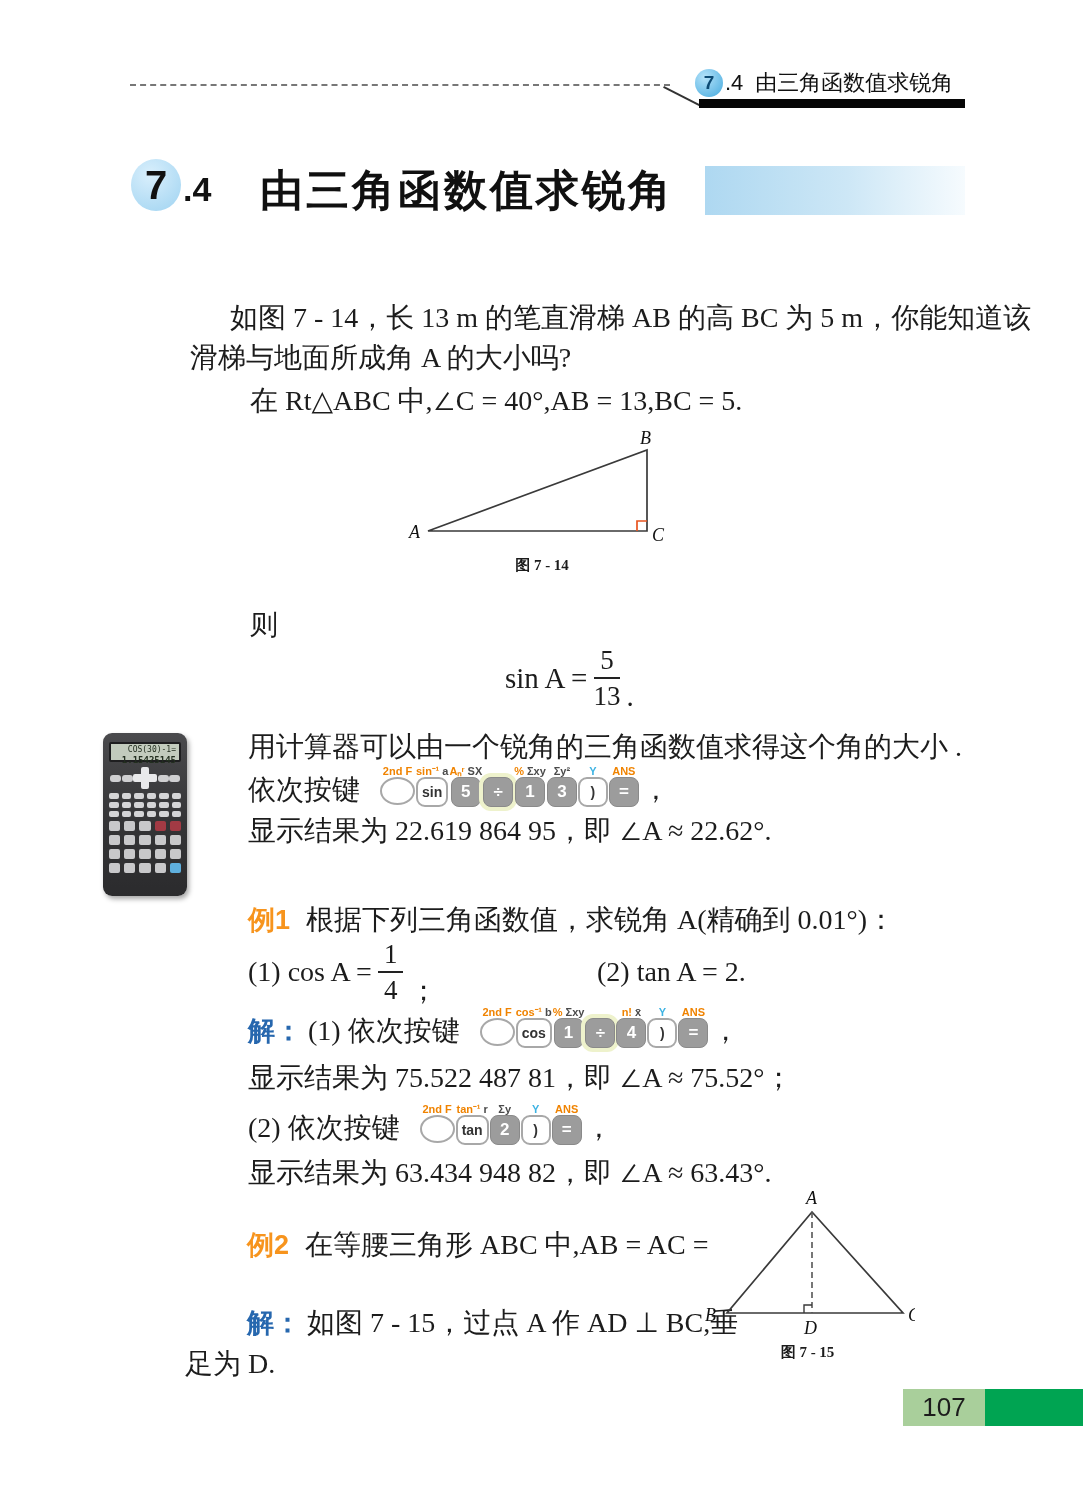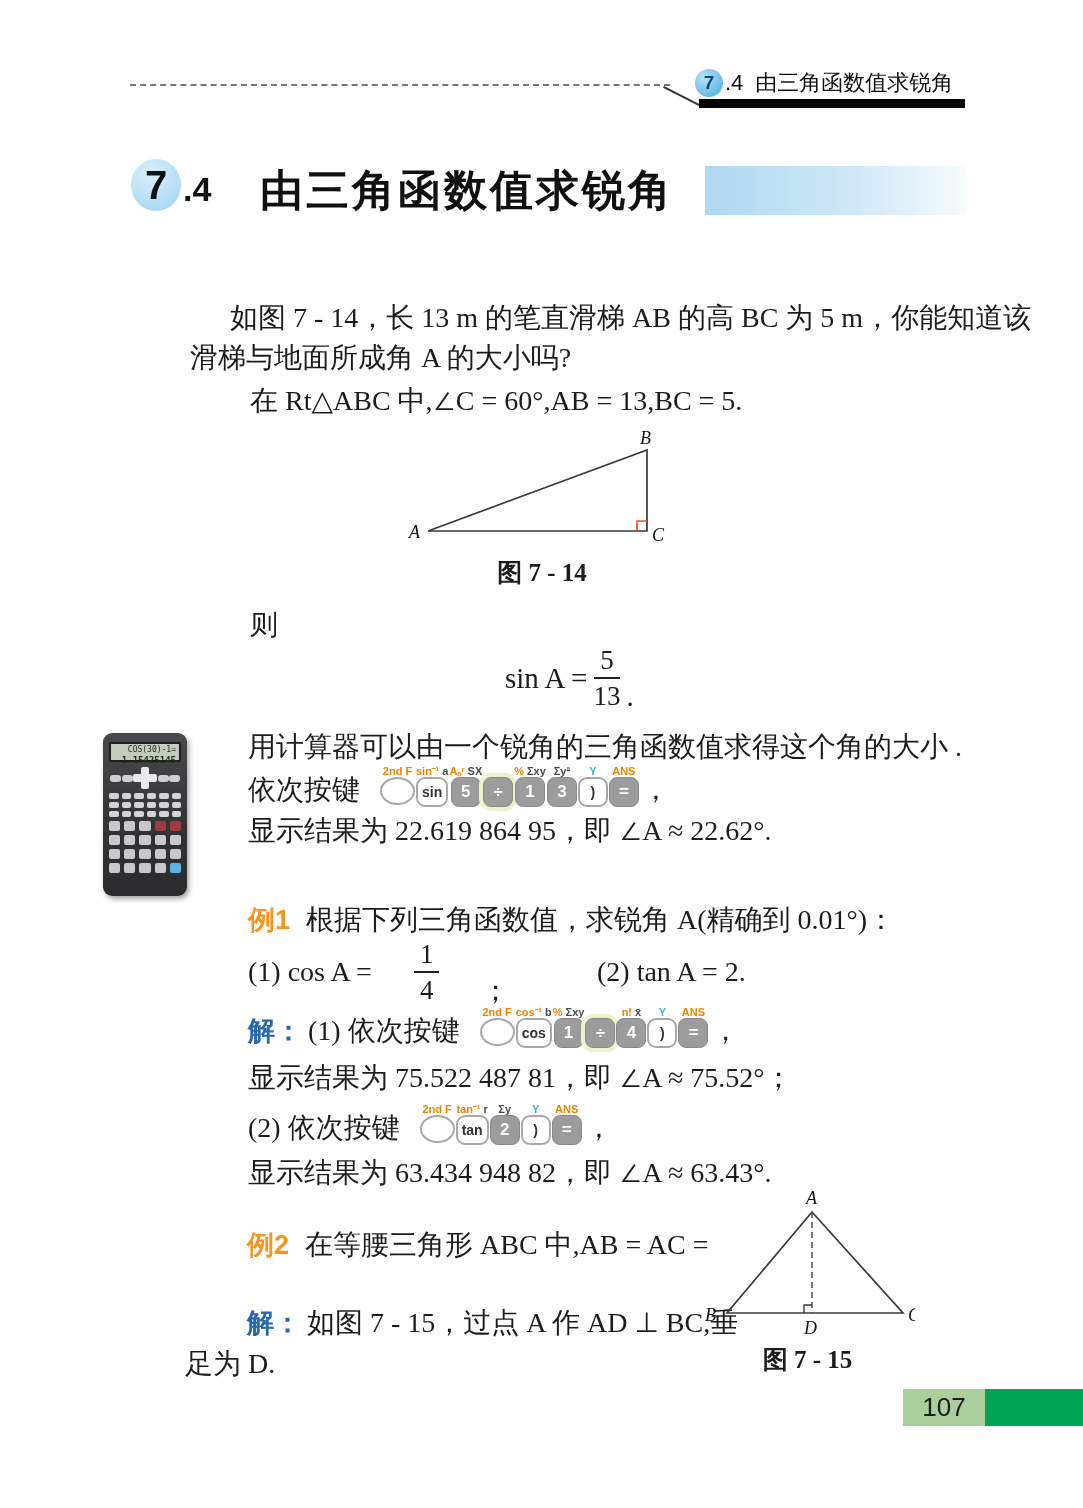--- a/index.html
+++ b/index.html
@@ -31,21 +31,21 @@
                 font-family:"Liberation Sans",sans-serif;font-weight:700;font-size:40px;color:#111;}
   .title-dot{position:absolute;left:183px;top:170px;font-family:"Liberation Sans",sans-serif;
              font-weight:700;font-size:34px;color:#111;}
   .title-text{position:absolute;left:260px;top:162px;font-family:"Liberation Sans",sans-serif;
               font-weight:700;font-size:43px;letter-spacing:3px;color:#101010;}
   .title-grad{position:absolute;left:705px;top:166px;width:260px;height:49px;
               background:linear-gradient(90deg,#aed8f1 0%,#cde7f6 55%,#f6fbfe 100%);}
 
   
   .fig-label{font-style:italic;font-size:18px;font-family:"Liberation Serif",serif;fill:#111;}
-  .fig-caption{position:absolute;text-align:center;font-weight:700;font-size:25px;}
+  .fig-caption{position:absolute;text-align:center;font-weight:700;font-size:15px;}
 
   
   .eqrow{position:absolute;display:flex;align-items:center;font-size:29px;}
   .frac{display:inline-flex;flex-direction:column;align-items:center;margin:0 6px;
         font-size:27px;line-height:1.2;}
   .frac .num{display:block;border-bottom:2px solid #222;padding:0 6px 1px;}
   .frac .den{display:block;padding-top:1px;}
   .eq-tail{align-self:flex-end;line-height:1.1;}
 
   
@@ -117,21 +117,21 @@
 
   <div class="title-circle">
     <span>7</span>
   </div>
   <div class="title-dot">.4</div>
   <div class="title-text">由三角函数值求锐角</div>
   <div class="title-grad"></div>
 
   <div class="line" style="left:190px;top:301px;text-indent:40px;">如图 7 - 14，长 13 m 的笔直滑梯 AB 的高 BC 为 5 m，你能知道该</div>
   <div class="line" style="left:190px;top:341px;">滑梯与地面所成角 A 的大小吗?</div>
-  <div class="line" style="left:250px;top:384px;">在 Rt△ABC 中,∠C = 60°,AB = 13,BC = 5.</div>
+  <div class="line" style="left:250px;top:384px;">在 Rt△ABC 中,∠C = 40°,AB = 13,BC = 5.</div>
 
   <svg class="abs" style="left:407px;top:430px;" width="270" height="122" viewBox="0 0 270 122">
     <polygon points="21,101 240,20 240,101" fill="none" stroke="#3a3a3a" stroke-width="1.7"></polygon>
     <polyline points="230,101 230,91 240,91" fill="none" stroke="#e8541f" stroke-width="1.7"></polyline>
     <text class="fig-label" x="2" y="108">A</text>
     <text class="fig-label" x="233" y="14">B</text>
     <text class="fig-label" x="245" y="111">C</text>
   </svg>
   <div class="fig-caption" style="left:407px;top:556px;width:270px;">图 7 - 14</div>
 
@@ -263,21 +263,21 @@
     <span class="ltext">，</span>
   </div>
 
   <div class="line" style="left:248px;top:814px;">显示结果为 22.619 864 95，即 ∠A ≈ 22.62°.</div>
 
   <div class="line" style="left:248px;top:903px;display:flex;align-items:baseline;">
     <span class="ex-label">例1</span>
     <span>根据下列三角函数值，求锐角 A(精确到 0.01°)：</span>
   </div>
 
-  <div class="eqrow" style="left:248px;top:938px;font-size:28px;gap:36px;">
+  <div class="eqrow" style="left:248px;top:938px;font-size:28px;">
     <span>(1) cos A =</span>
     <span class="frac">
       <span class="num">1</span>
       <span class="den">4</span>
     </span>
     <span class="eq-tail">；</span>
   </div>
   <div class="line" style="left:597px;top:955px;">(2) tan A = 2.</div>
 
   <div class="line keyrow" style="left:248px;top:1004px;">

